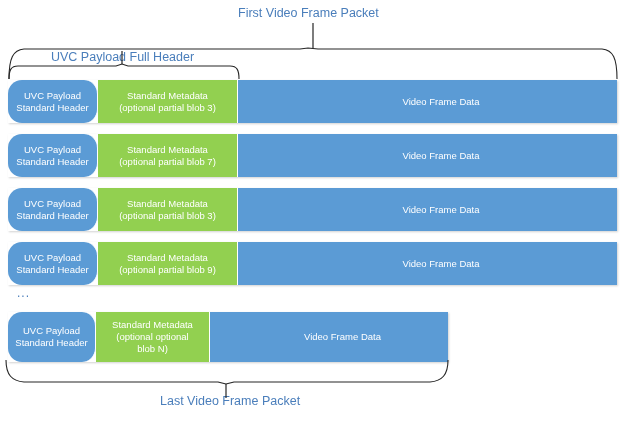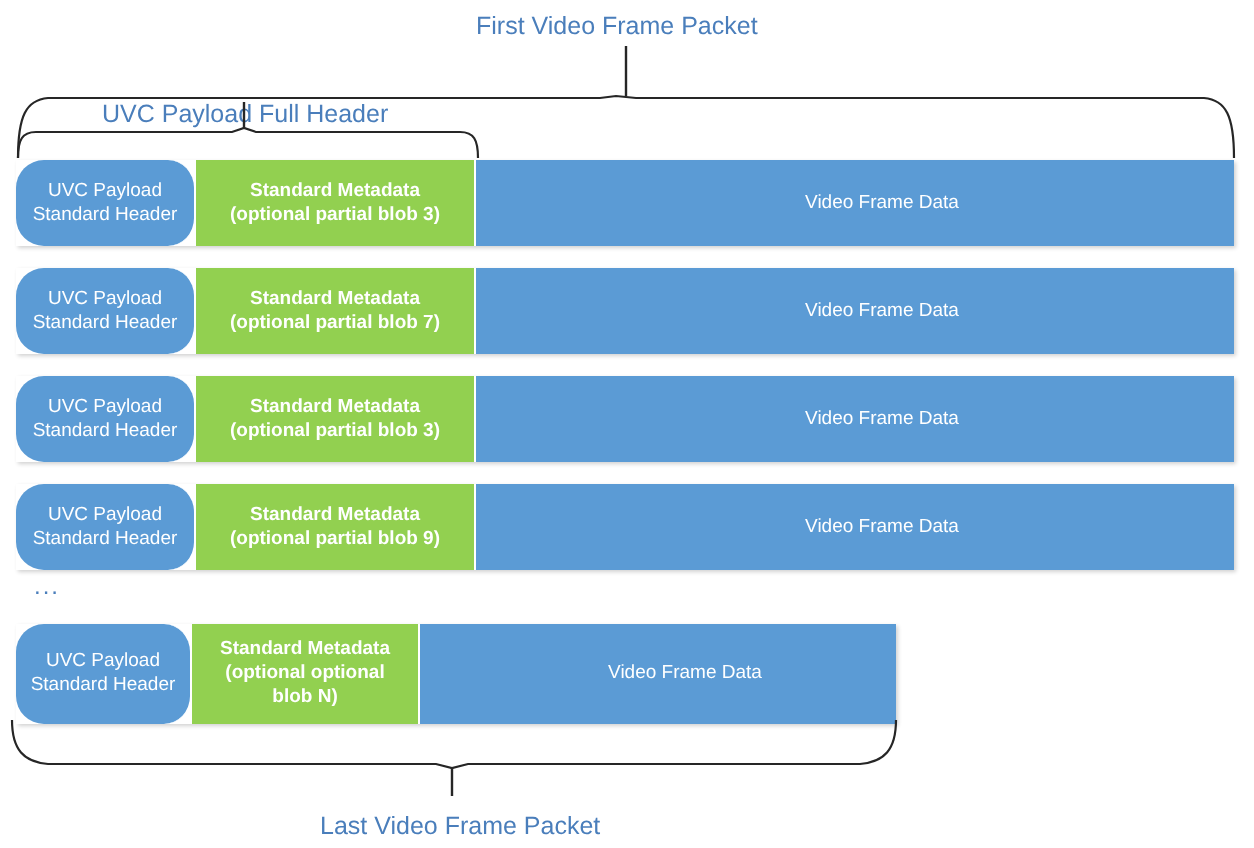--- a/index.html
+++ b/index.html
@@ -31,21 +31,21 @@
     font-size: 12.5px;
     line-height: 15px;
     white-space: nowrap;
   }
   #first-packet-label {
     left: 238px;
     top: 6px;
   }
   #last-packet-label {
     left: 160px;
-    top: 406px;
+    top: 394px;
   }
   #full-header-label {
     left: 51px;
     top: 50px;
   }
 
   
   .packet-row {
     position: absolute;
     left: 8px;
@@ -61,21 +61,21 @@
     justify-content: center;
     text-align: center;
     color: #ffffff;
     font-size: 9.5px;
     line-height: 12px;
     padding: 0 2px;
     border-right: 1px solid #ffffff;
   }
   .seg:last-child { border-right: none; }
   .seg-blue  { background: #5B9BD5; }
-  .seg-green { background: #92D050; font-weight: bold; }
+  .seg-green { background: #92D050; }
   .seg-data  { background: #5B9BD5; padding-left: 29px; }
 
   .seg-header { width: 90px; border-radius: 14px; }
   .seg-meta   { width: 140px; }
   .seg-body   { flex: 1 1 auto; }
 
   
   .packet-row.short .seg-header { width: 88px; }
   .packet-row.short .seg-meta   { width: 114px; }
 

